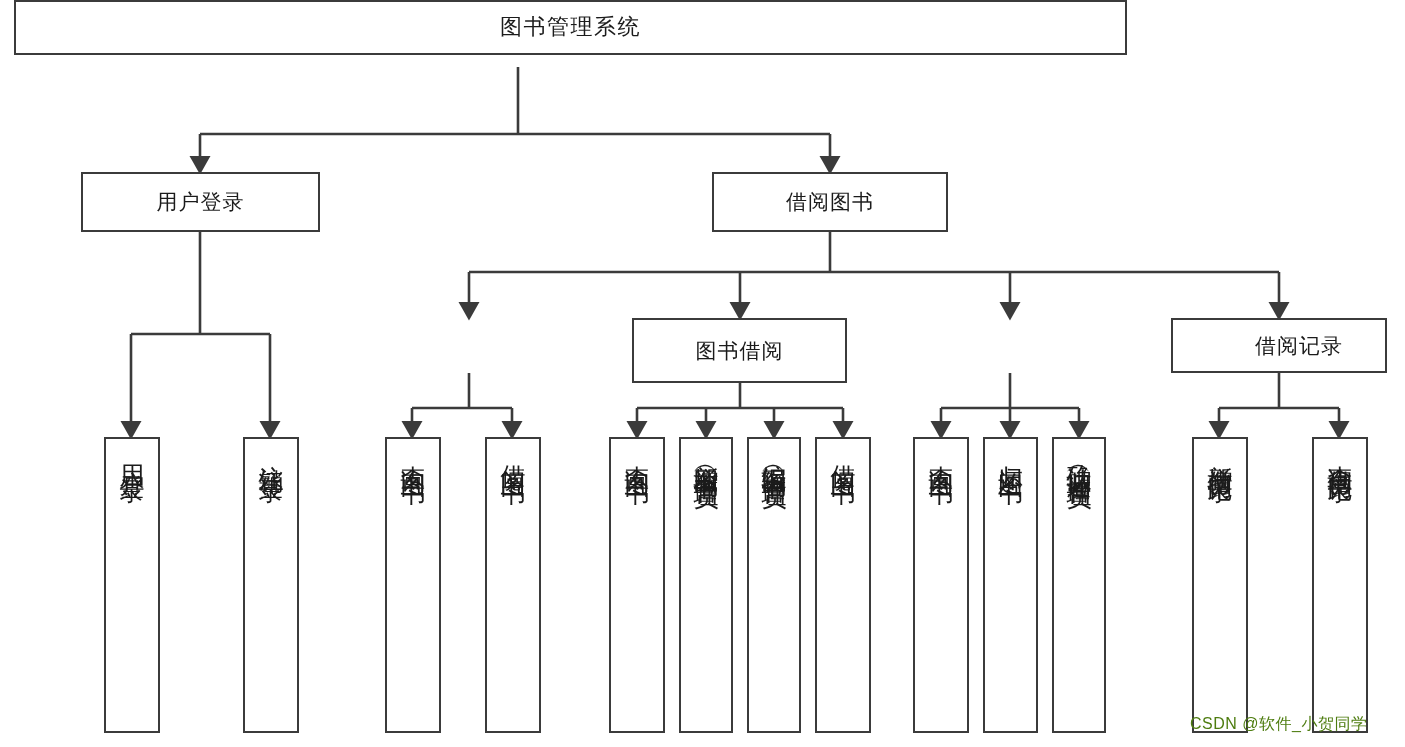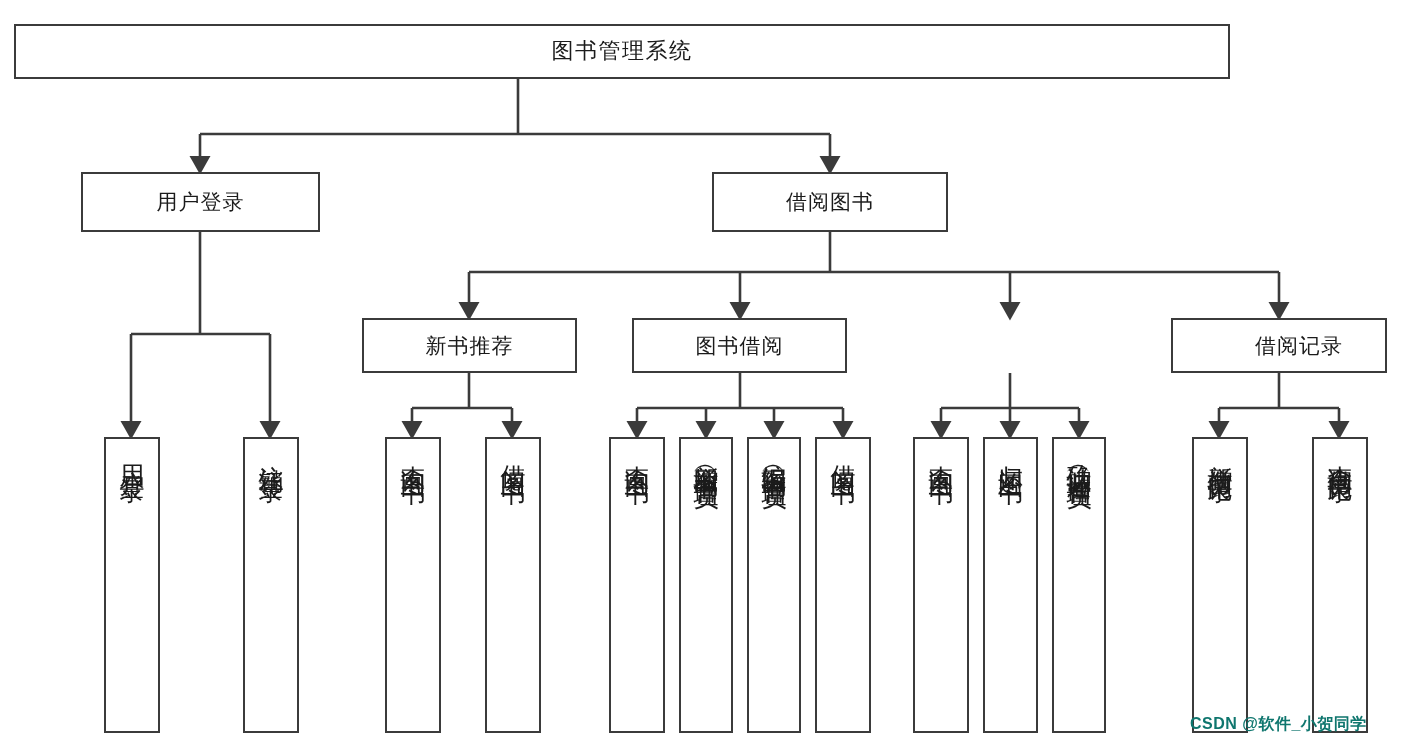--- a/index.html
+++ b/index.html
@@ -50,25 +50,24 @@
     letter-spacing:5px;
     line-height:1;
   }
   .v-node.tall .lbl{font-size:25px;letter-spacing:3px;}
 
   
   #watermark{
     position:absolute;
     left:1190px;top:714px;
     font-size:16px;
-    color:#0f766e;
+    color:#4d7c0f;
     z-index:3;
     white-space:nowrap;
     letter-spacing:0.5px;
-    font-weight:bold;
   }
 </style>
 </head>
 <body>
 
 <div id="stage">
 
   <svg id="wires" viewBox="0 0 1405 747" width="1405" height="747">
     <defs>
       <marker id="arw" markerWidth="9" markerHeight="9" refX="3.2" refY="4.5" orient="auto" markerUnits="strokeWidth">
@@ -112,35 +111,32 @@
       <path d="M1010,408 L1010,429" marker-end="url(#arw)"></path>
       <path d="M1079,408 L1079,429" marker-end="url(#arw)"></path>
 
       <path d="M1279,373 L1279,408"></path>
       <path d="M1219,408 L1339,408"></path>
       <path d="M1219,408 L1219,429" marker-end="url(#arw)"></path>
       <path d="M1339,408 L1339,429" marker-end="url(#arw)"></path>
     </g>
   </svg>
 
-  <div class="node h-node root" style="left:14px;top:24px;width:1216px;height:55px;">
+  <div class="node h-node root" style="left:14px;top:0;width:1113px;height:55px;">
     <span class="lbl">图书管理系统</span>
   </div>
 
   <div class="node h-node" style="left:81px;top:172px;width:239px;height:60px;">
     <span class="lbl">用户登录</span>
   </div>
   <div class="node h-node" style="left:712px;top:172px;width:236px;height:60px;">
     <span class="lbl">借阅图书</span>
   </div>
 
-  <div class="node h-node" style="left:362px;top:318px;width:215px;height:55px;">
-    <span class="lbl">新书推荐</span>
-  </div>
-  <div class="node h-node" style="left:632px;top:318px;width:215px;height:55px;align-items:center;">
+  <div class="node h-node" style="left:632px;top:318px;width:215px;height:65px;align-items:center;">
     <span class="lbl">图书借阅</span>
   </div>
   <div class="node h-node" style="left:1171px;top:318px;width:216px;height:55px;padding-left:40px;">
     <span class="lbl">借阅记录</span>
   </div>
 
   <div class="node v-node" style="left:104px;top:437px;width:56px;height:296px;">
     <span class="lbl">用户登录</span>
   </div>
   <div class="node v-node" style="left:243px;top:437px;width:56px;height:296px;">

